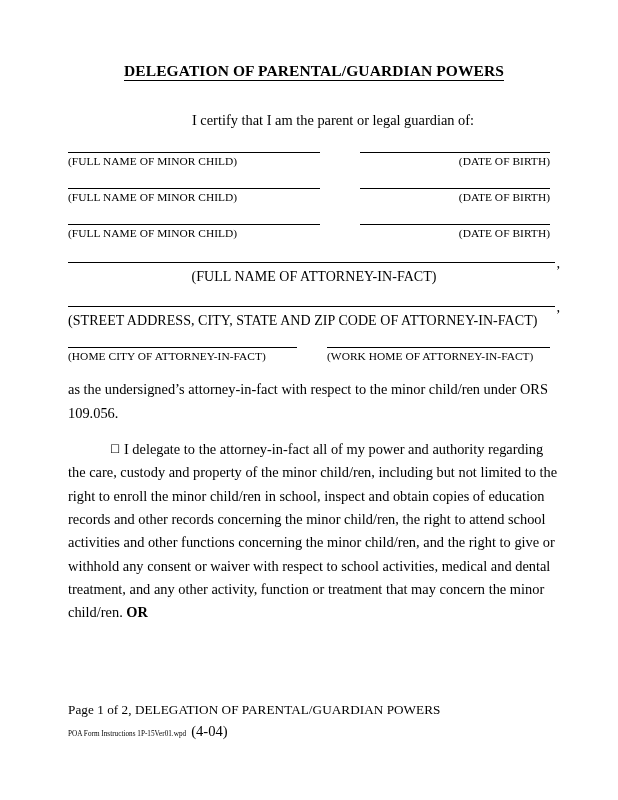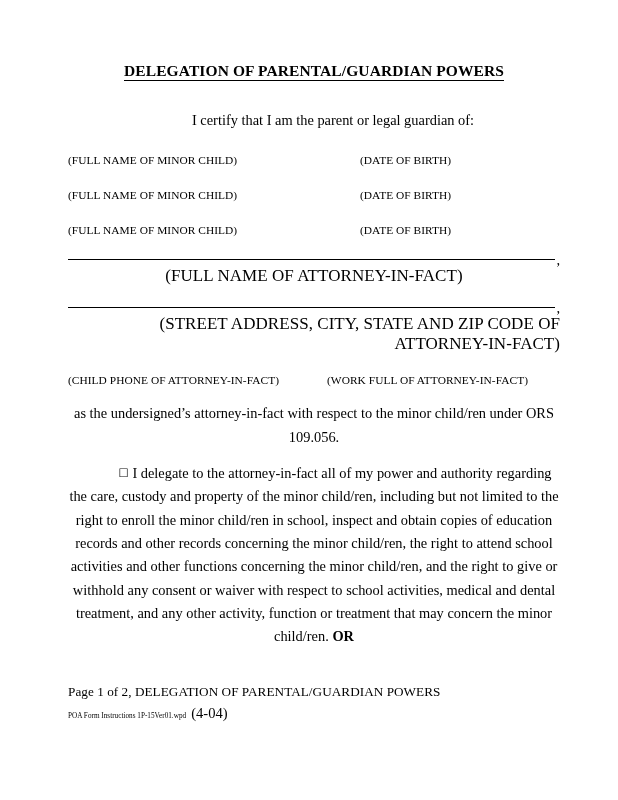--- a/index.html
+++ b/index.html
@@ -47,21 +47,21 @@
   }
 
   
   .fieldrow {
     display: flex;
     margin-top: 22px;
   }
   .fieldrow.r2 { margin-top: 21px; }
   .fieldrow.r3 { margin-top: 21px; }
 
-  .fcol { display: flex; }
+  .fcol { display: flex; flex-direction: column; }
   .fcol .rule {
     border-top: 1.5px solid #000;
     height: 0;
   }
   .fcol .caption {
     font-size: 11.4px;
     letter-spacing: .05px;
     margin-top: 2px;
     white-space: nowrap;
   }
@@ -95,51 +95,51 @@
     border-top: 1.5px solid #000;
     height: 0;
     margin-bottom: 4px;
   }
   .wide .comma {
     font-size: 14.4px;
     line-height: 8px;
     padding-left: 1px;
   }
   .wide .caption {
-    font-size: 17px;
+    font-size: 14px;
     text-align: center;
     margin-top: 2px;
     letter-spacing: .05px;
   }
   .wide.addr { margin-top: 18px; }
-  .wide.addr .caption { text-align: right; }
+  .wide.addr .caption { text-align: left; }
 
   
   .body-p {
     font-size: 14.4px;
     line-height: 1.62;
     margin-top: 16px;
-    text-align: center;
+    text-align: left;
   }
   .body-p.indent { text-indent: 42px; margin-top: 13px; }
   .chk {
     font-family: "DejaVu Sans", sans-serif;
     font-size: 11.5px;
     position: relative;
     top: -1px;
   }
   .or {
     font-weight: bold;
   }
 
   
   .footer {
     position: absolute;
     left: 68px;
-    bottom: 78px;
+    bottom: 60px;
     width: 492px;
   }
   .footer-line1 {
     font-size: 13.2px;
     letter-spacing: .05px;
   }
   .footer-line2 {
     margin-top: 5px;
     display: flex;
     align-items: baseline;
@@ -214,26 +214,26 @@
     <div class="ruleline">
       <div class="rule"></div>
       <div class="comma">,</div>
     </div>
     <div class="caption">(STREET ADDRESS, CITY, STATE AND ZIP CODE OF ATTORNEY-IN-FACT)</div>
   </div>
 
   <div class="fieldrow" style="margin-top:18px">
     <div class="fcol homeph">
       <div class="rule"></div>
-      <div class="caption">(CHILD PHONE OF ATTORNEY-IN-FACT)</div>
+      <div class="caption">(HOME CITY OF ATTORNEY-IN-FACT)</div>
     </div>
     <div class="gap-b"></div>
     <div class="fcol workph">
       <div class="rule"></div>
-      <div class="caption">(WORK FULL OF ATTORNEY-IN-FACT)</div>
+      <div class="caption">(WORK HOME OF ATTORNEY-IN-FACT)</div>
     </div>
   </div>
 
   <div class="body-p">as the undersigned’s attorney-in-fact with respect to the minor child/ren under ORS 109.056.</div>
 
   <div class="body-p indent">
     <span class="chk">☐</span>
     <span>I delegate to the attorney-in-fact all of my power and authority regarding the care, custody and property of the minor child/ren, including but not limited to the right to enroll the minor child/ren in school, inspect and obtain copies of education records and other records concerning the minor child/ren, the right to attend school activities and other functions concerning the minor child/ren, and the right to give or withhold any consent or waiver with respect to school activities, medical and dental treatment, and any other activity, function or treatment that may concern the minor child/ren.</span>
     <span class="or">OR</span>
   </div>

